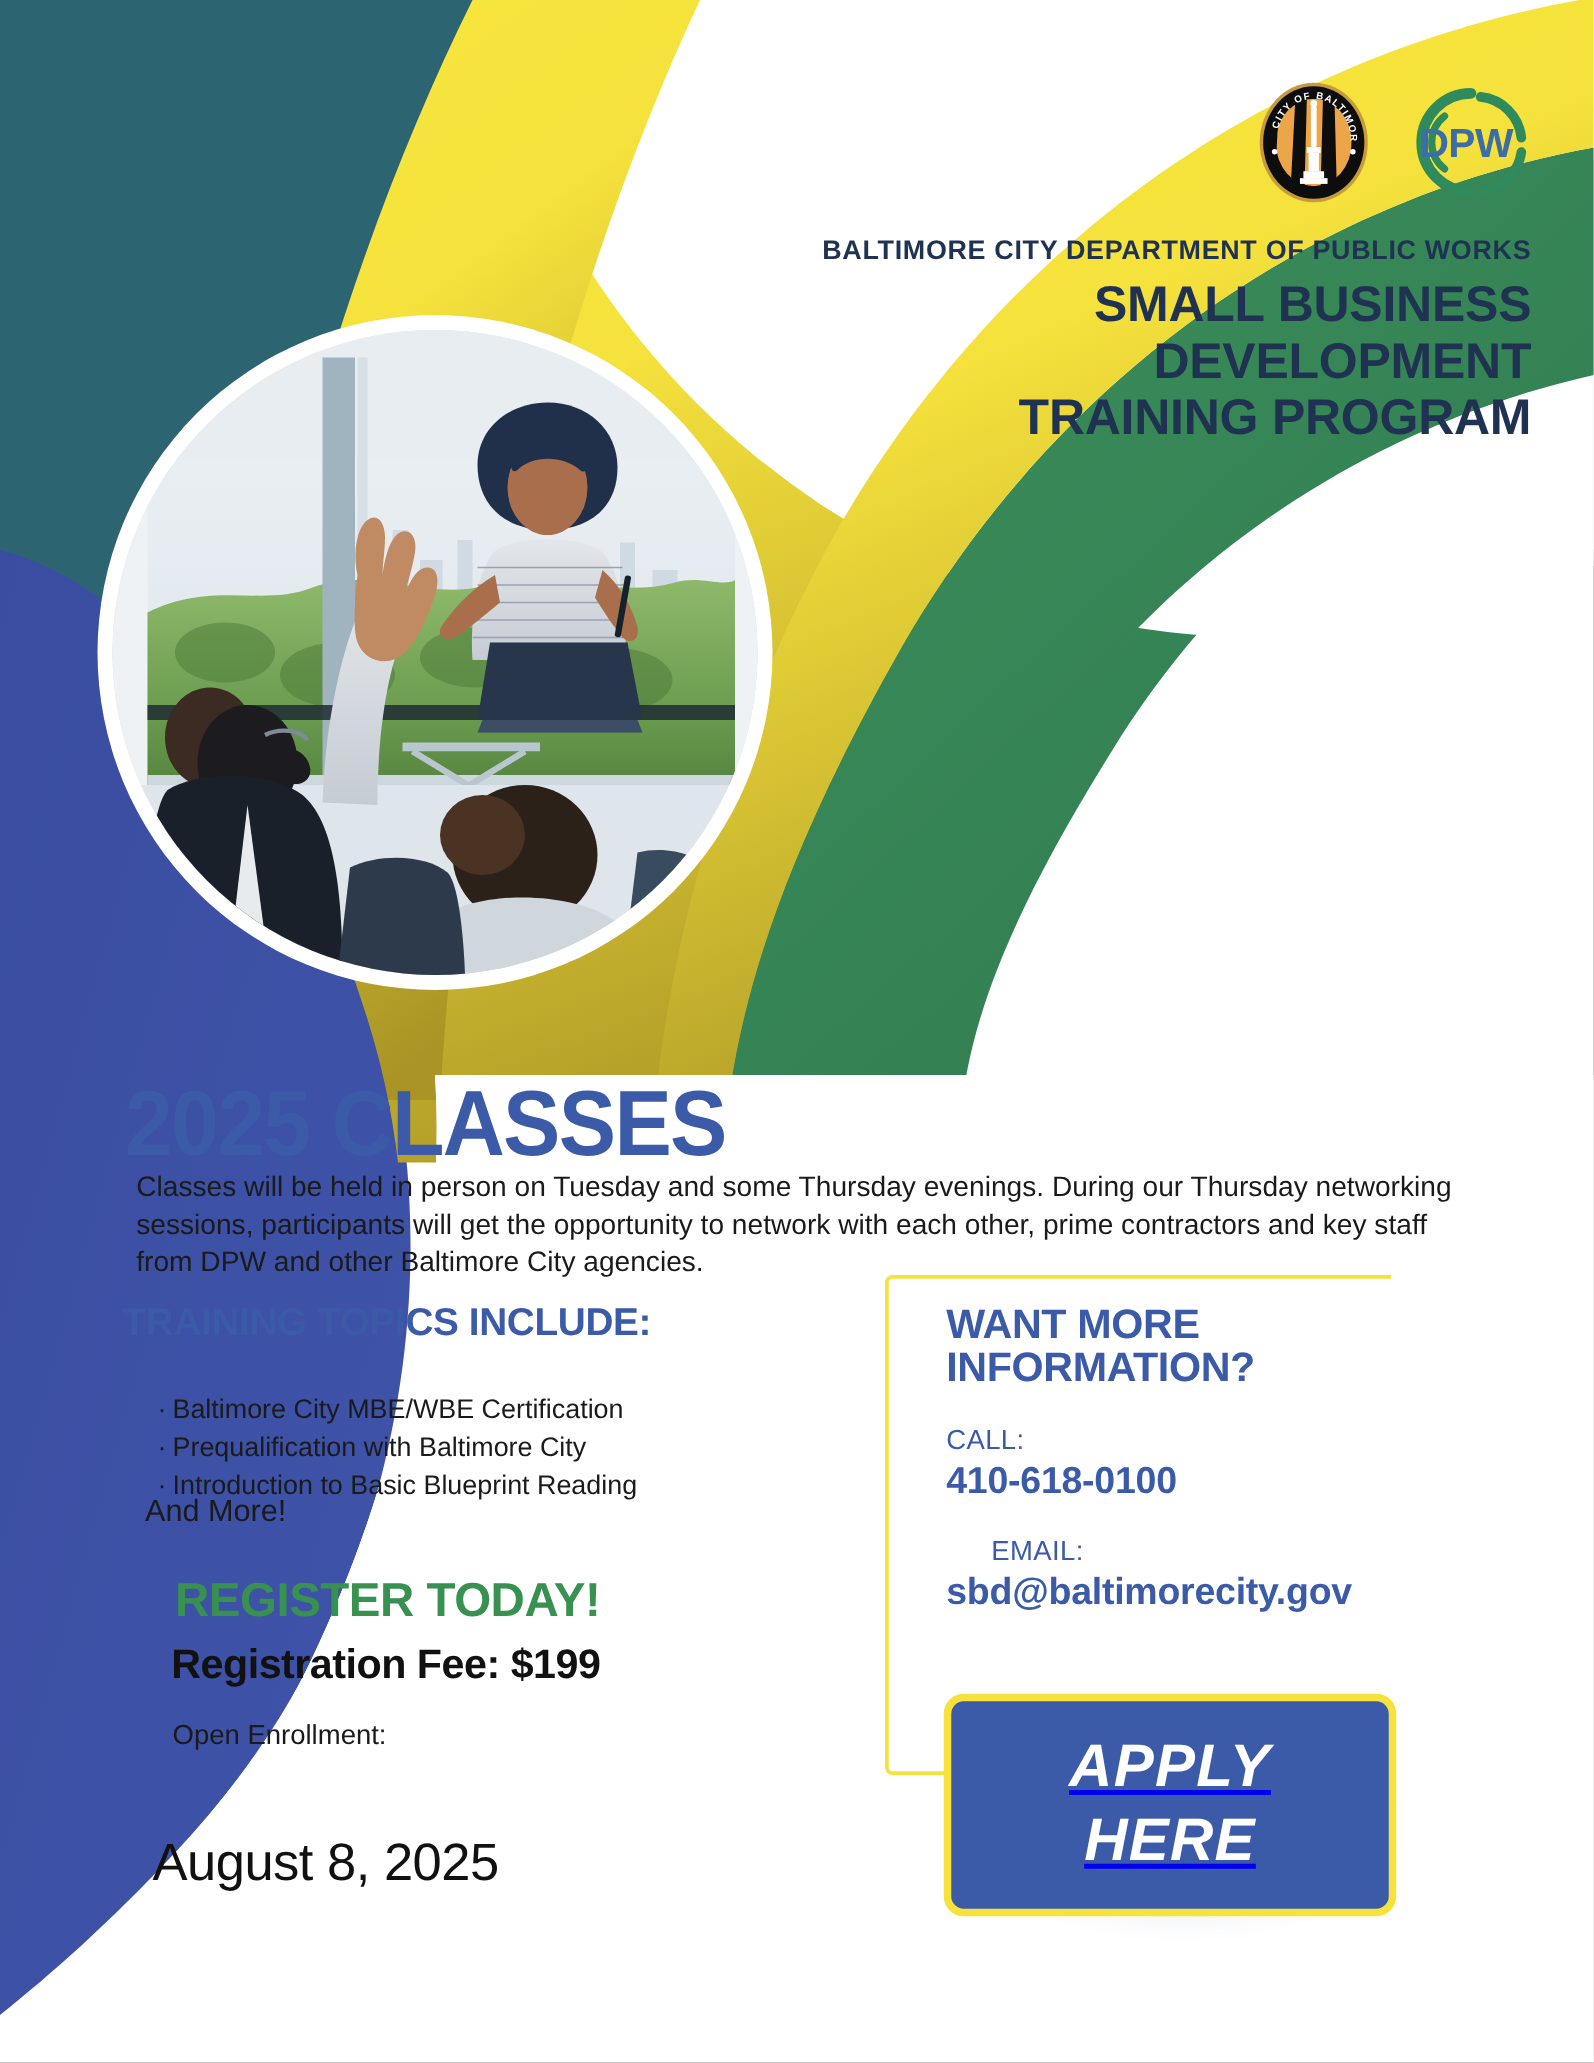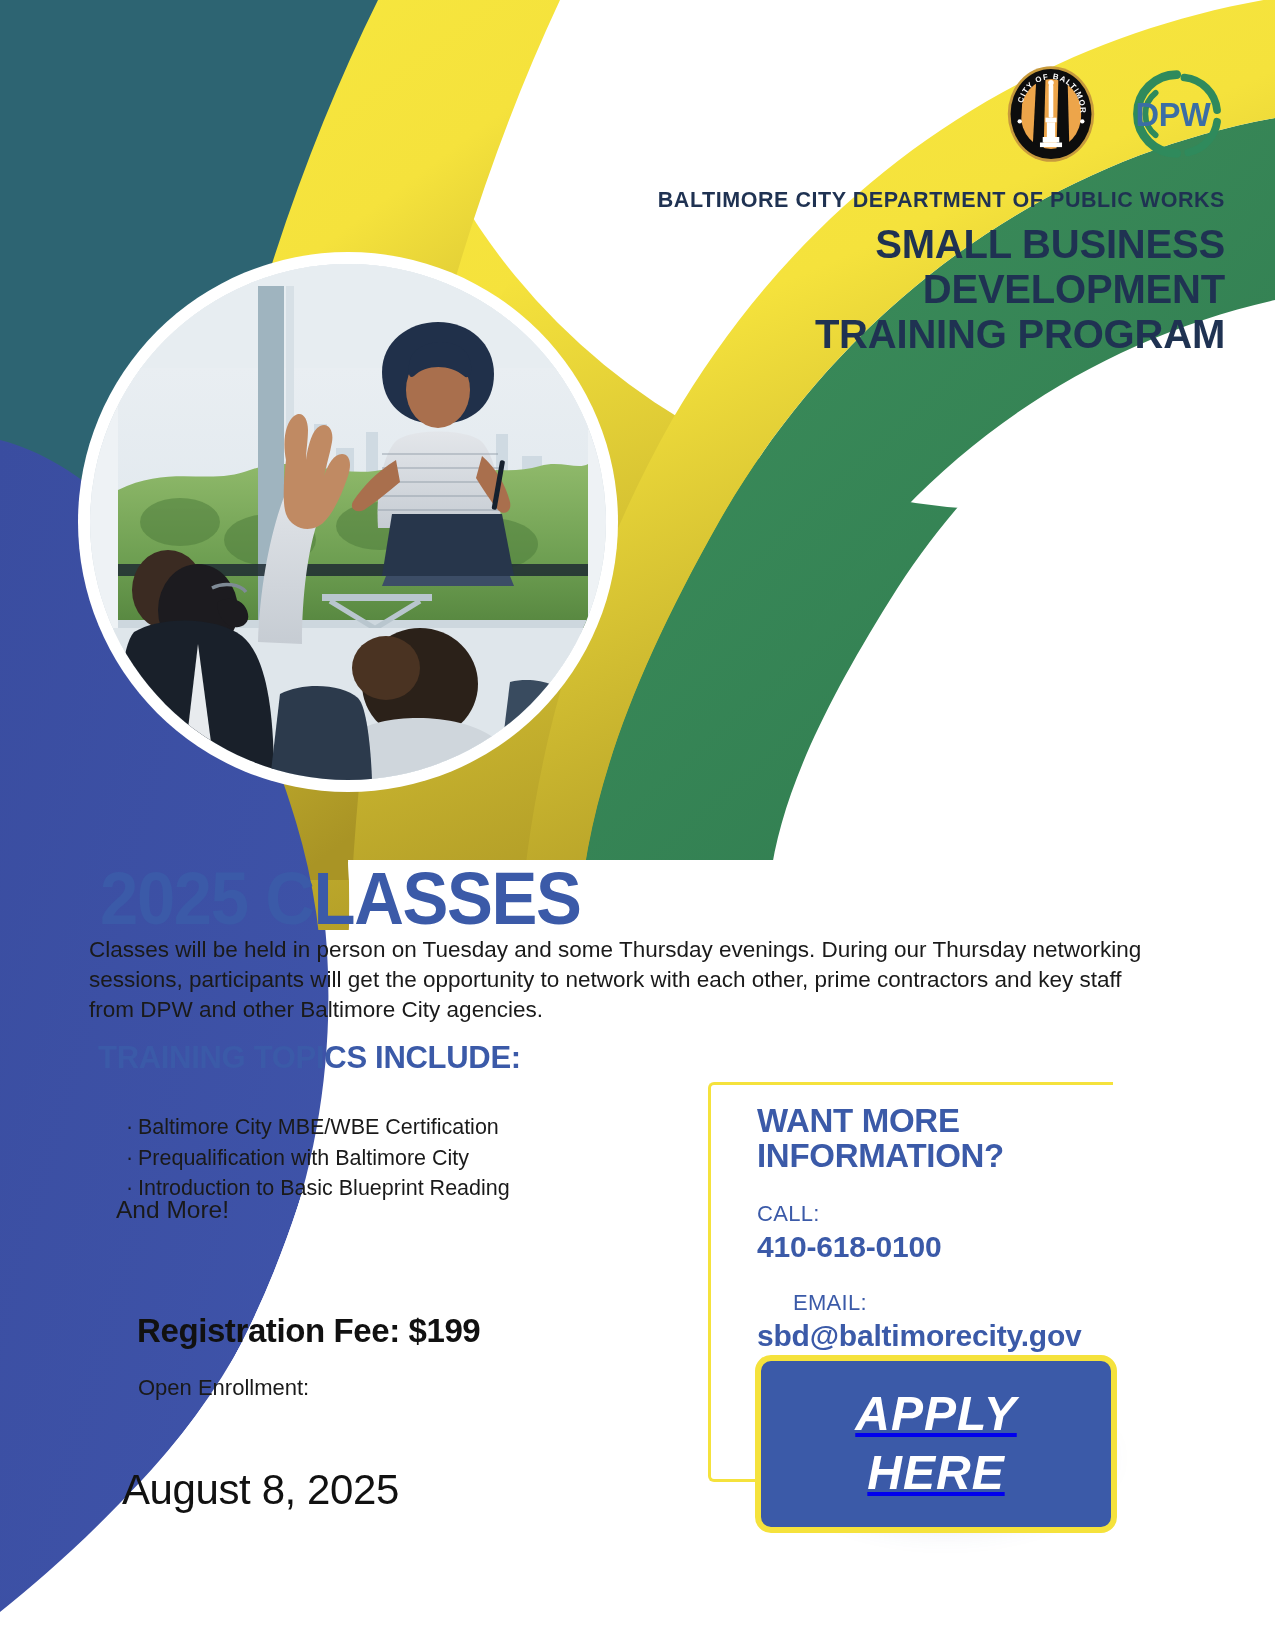--- a/index.html
+++ b/index.html
@@ -76,21 +76,21 @@
     font-size:74px; line-height:1;
     font-weight:bold;
     color:#3b5aa8;
     letter-spacing:-1.5px;
     transform:scaleX(0.93);
     transform-origin:left center;
     font-family:"Liberation Sans", sans-serif;
   }
 
   .intro {
-    position:absolute; left:89px; top:935px;
+    position:absolute; left:109px; top:935px;
     width:1060px;
     font-size:22.5px;
     line-height:1.34;
     color:#1a1a1a;
     font-family:"Liberation Sans", sans-serif;
   }
 
   .h-topics {
     position:absolute; left:98px; top:1040px;
     font-size:31px;
@@ -142,21 +142,21 @@
   .enroll-date2 {
     position:absolute; left:122px; top:1466px;
     font-size:42px;
     color:#111111;
     letter-spacing:-0.4px;
   }
 
   
   .info-box {
     position:absolute;
-    left:708px; top:1082px;
+    left:708px; top:1020px;
     width:405px; height:400px;
     border:3px solid #f5e23c;
     border-right:none;
     border-radius:6px 0 0 6px;
     z-index:9;
     padding-left:23px;
   }
   .info-inner { position:absolute; left:46px; top:18px; width:440px; }
   .h-info {
     font-size:33px;
@@ -490,20 +490,21 @@
 
     <div class="h-topics">TRAINING TOPICS INCLUDE:</div>
 
     <ul class="topics-list">
       <li><span class="dot">·</span><span>Baltimore City MBE/WBE Certification</span></li>
       <li><span class="dot">·</span><span>Prequalification with Baltimore City</span></li>
       <li><span class="dot">·</span><span>Introduction to Basic Blueprint Reading</span></li>
     </ul>
     <div class="topics-more">And More!</div>
 
+    <div class="h-register">REGISTER TODAY!</div>
     <div class="fee">Registration Fee: $199</div>
 
     <div class="enroll-label">Open Enrollment:</div>
     <div class="enroll-date2">August 8, 2025</div>
   </div>
 
   <div class="info-box">
     <div class="info-inner">
       <div class="h-info">
         <div>WANT MORE</div>

